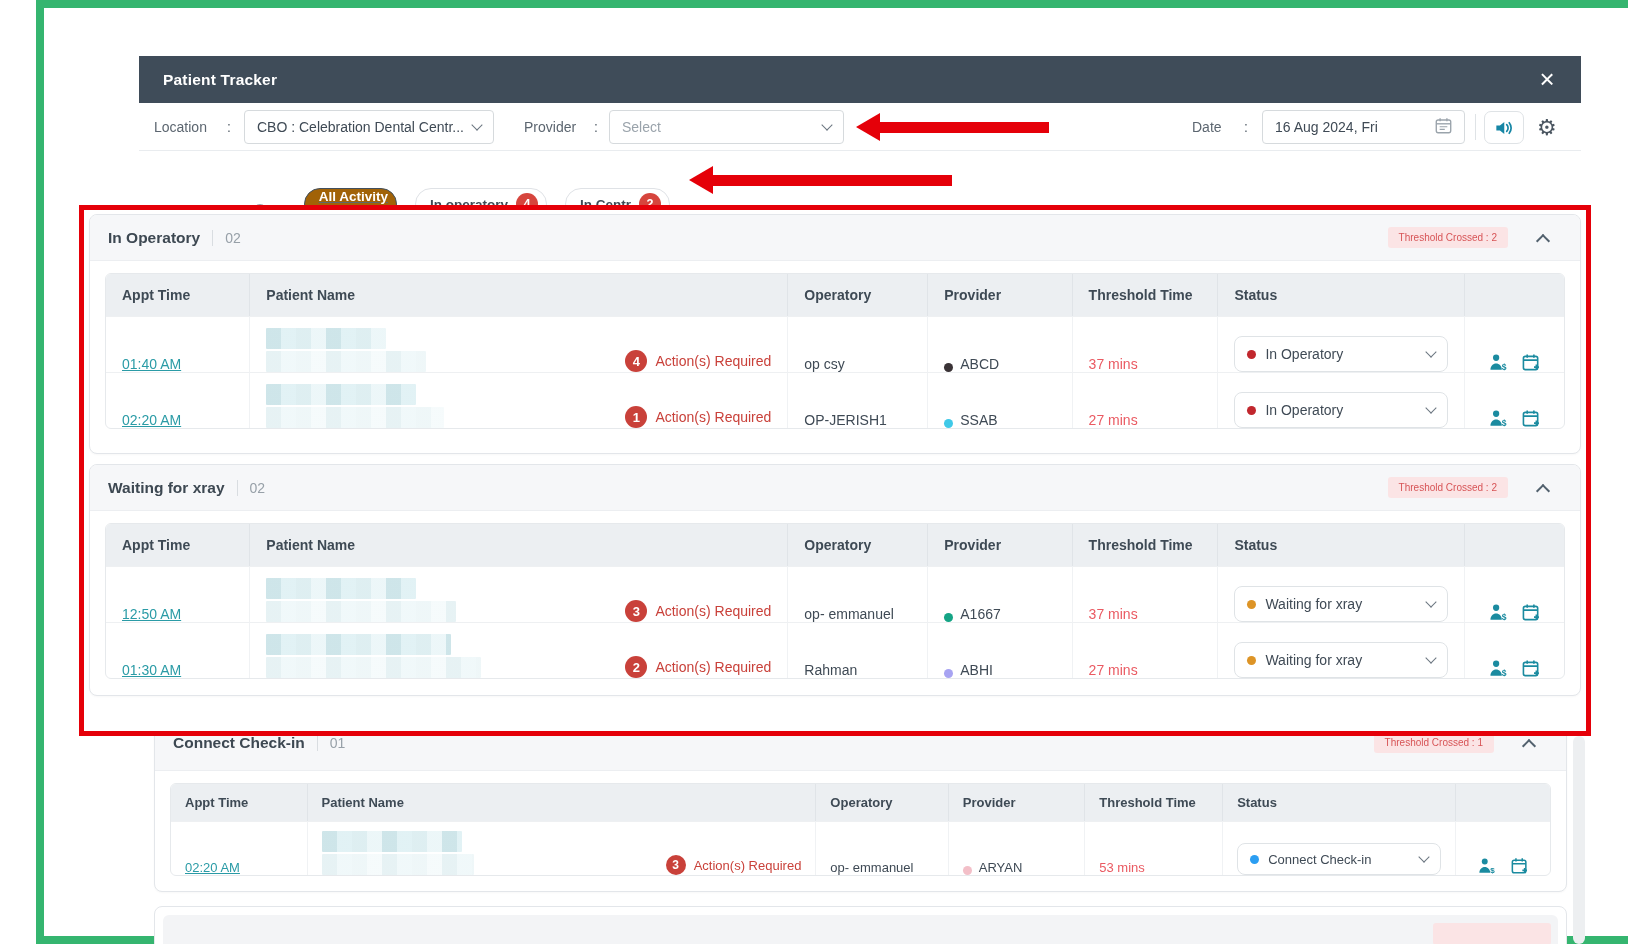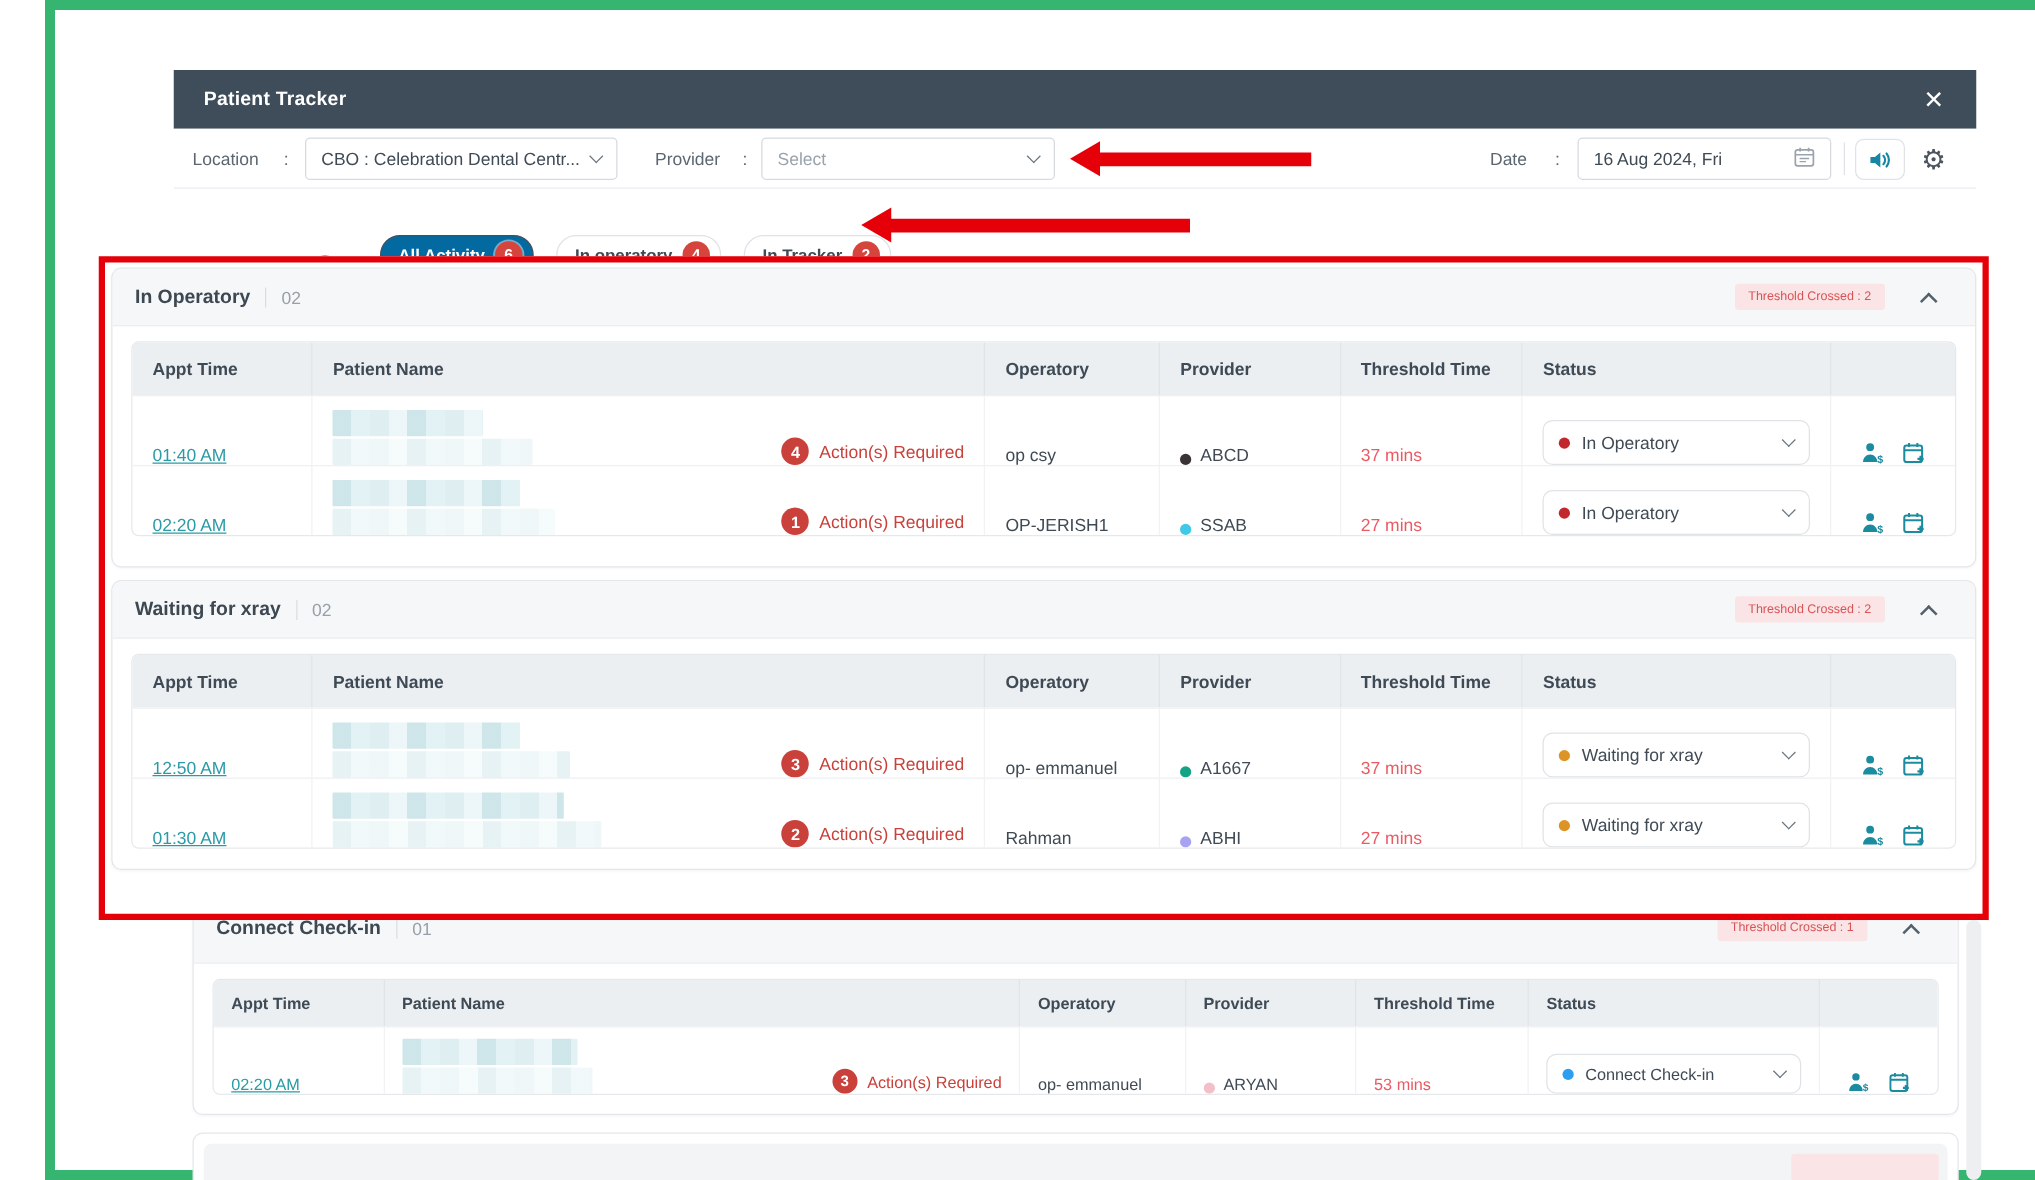--- a/index.html
+++ b/index.html
@@ -33,21 +33,21 @@
 
   
   .filter-row { position:absolute; left:95px; top:166px; width:1442px; height:46px;
     display:flex; align-items:flex-end; padding-left:15px; z-index:2; font-size:14px; color:#5c6670;text-decoration:underline; }
   .info-circ { width:16px; height:16px; border:1.4px solid #9aa3ab; border-radius:50%;
     font-size:10px; color:#8a949c; display:flex; align-items:center; justify-content:center;
     margin:0 10px 0 14px; font-style:italic; font-weight:bold; cursor:pointer; }
   .pill { height:32px; border-radius:16px; display:flex; align-items:center; gap:8px;
     padding:0 8px 0 14px; margin-left:18px; cursor:pointer; background:#fff;
     border:1px solid #dfe2e6; color:#3f4a55; font-size:13.5px; font-weight:bold; }
-  .pill.active { background:#0369a1; border-color:#42505e; color:#fff; }
+  .pill.active { background:#a16207; border-color:#42505e; color:#fff;flex-direction:column; }
   .pill-badge { min-width:22px; height:22px; border-radius:11px; background:#d6453d; color:#fff;
     font-size:12.5px; font-weight:bold; display:flex; align-items:center; justify-content:center; }
   .pill.active .pill-badge { box-shadow:0 0 0 1.5px rgba(255,255,255,.45); }
   .filter-colon { margin-left:4px; }
 
   
   .card { position:absolute; background:#fff; border:1px solid #e3e6ea; border-radius:8px;
     overflow:hidden; box-shadow:0 1px 2px rgba(0,0,0,.03); }
   .sec-head { height:46px; background:#f6f7f9; border-bottom:1px solid #eceef1;
     display:flex; align-items:center; padding:0 18px; }
@@ -167,21 +167,21 @@
 
     <div class="pill active">
       <span>All Activity</span>
       <span class="pill-badge">6</span>
     </div>
     <div class="pill">
       <span>In operatory</span>
       <span class="pill-badge">4</span>
     </div>
     <div class="pill">
-      <span>In Tracker</span>
+      <span>In Centr</span>
       <span class="pill-badge">2</span>
     </div>
   </div>
 
   <div class="card small" style="left:110px; top:706px; width:1413px; height:178px; z-index:1">
     <div class="sec-head tall">
       <span class="sec-title">Connect Check-in</span>
       <span class="sec-sep"></span>
       <span class="sec-count">01</span>
       <span class="spacer"></span>

